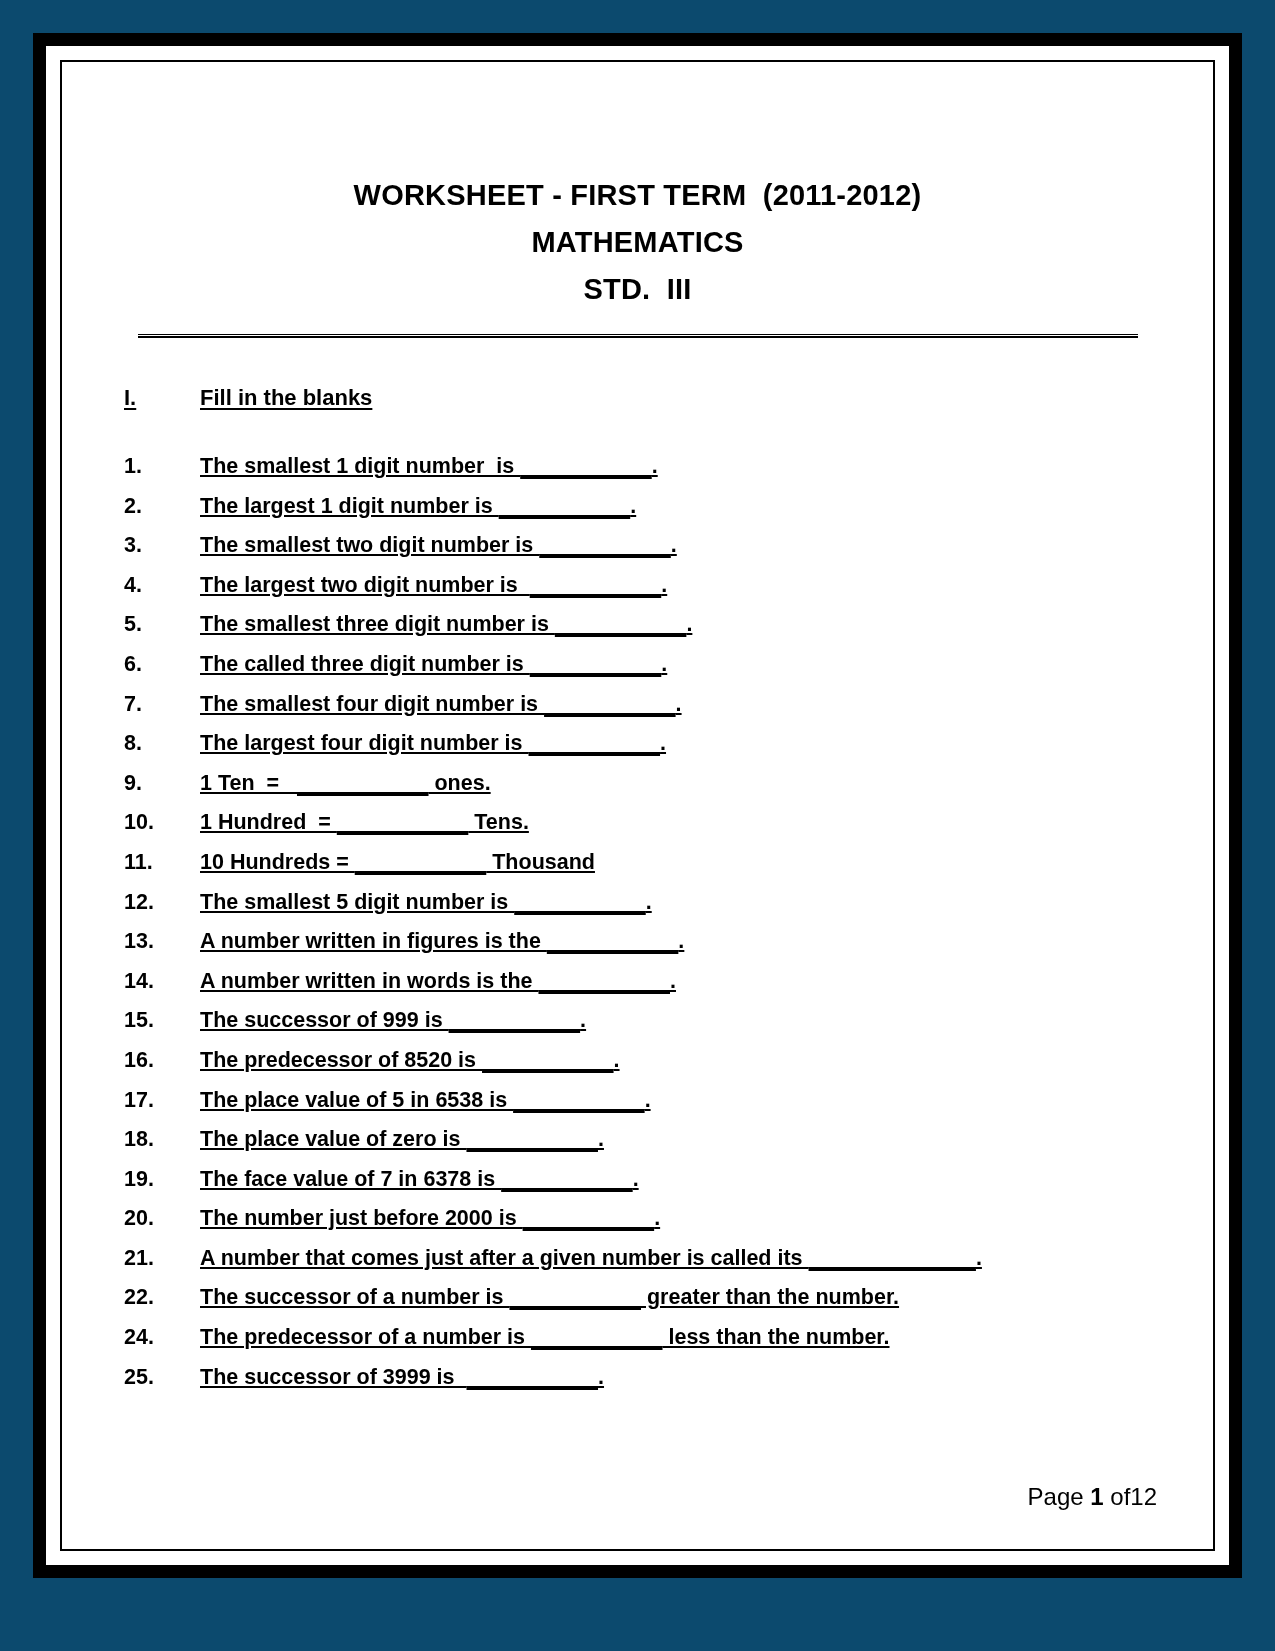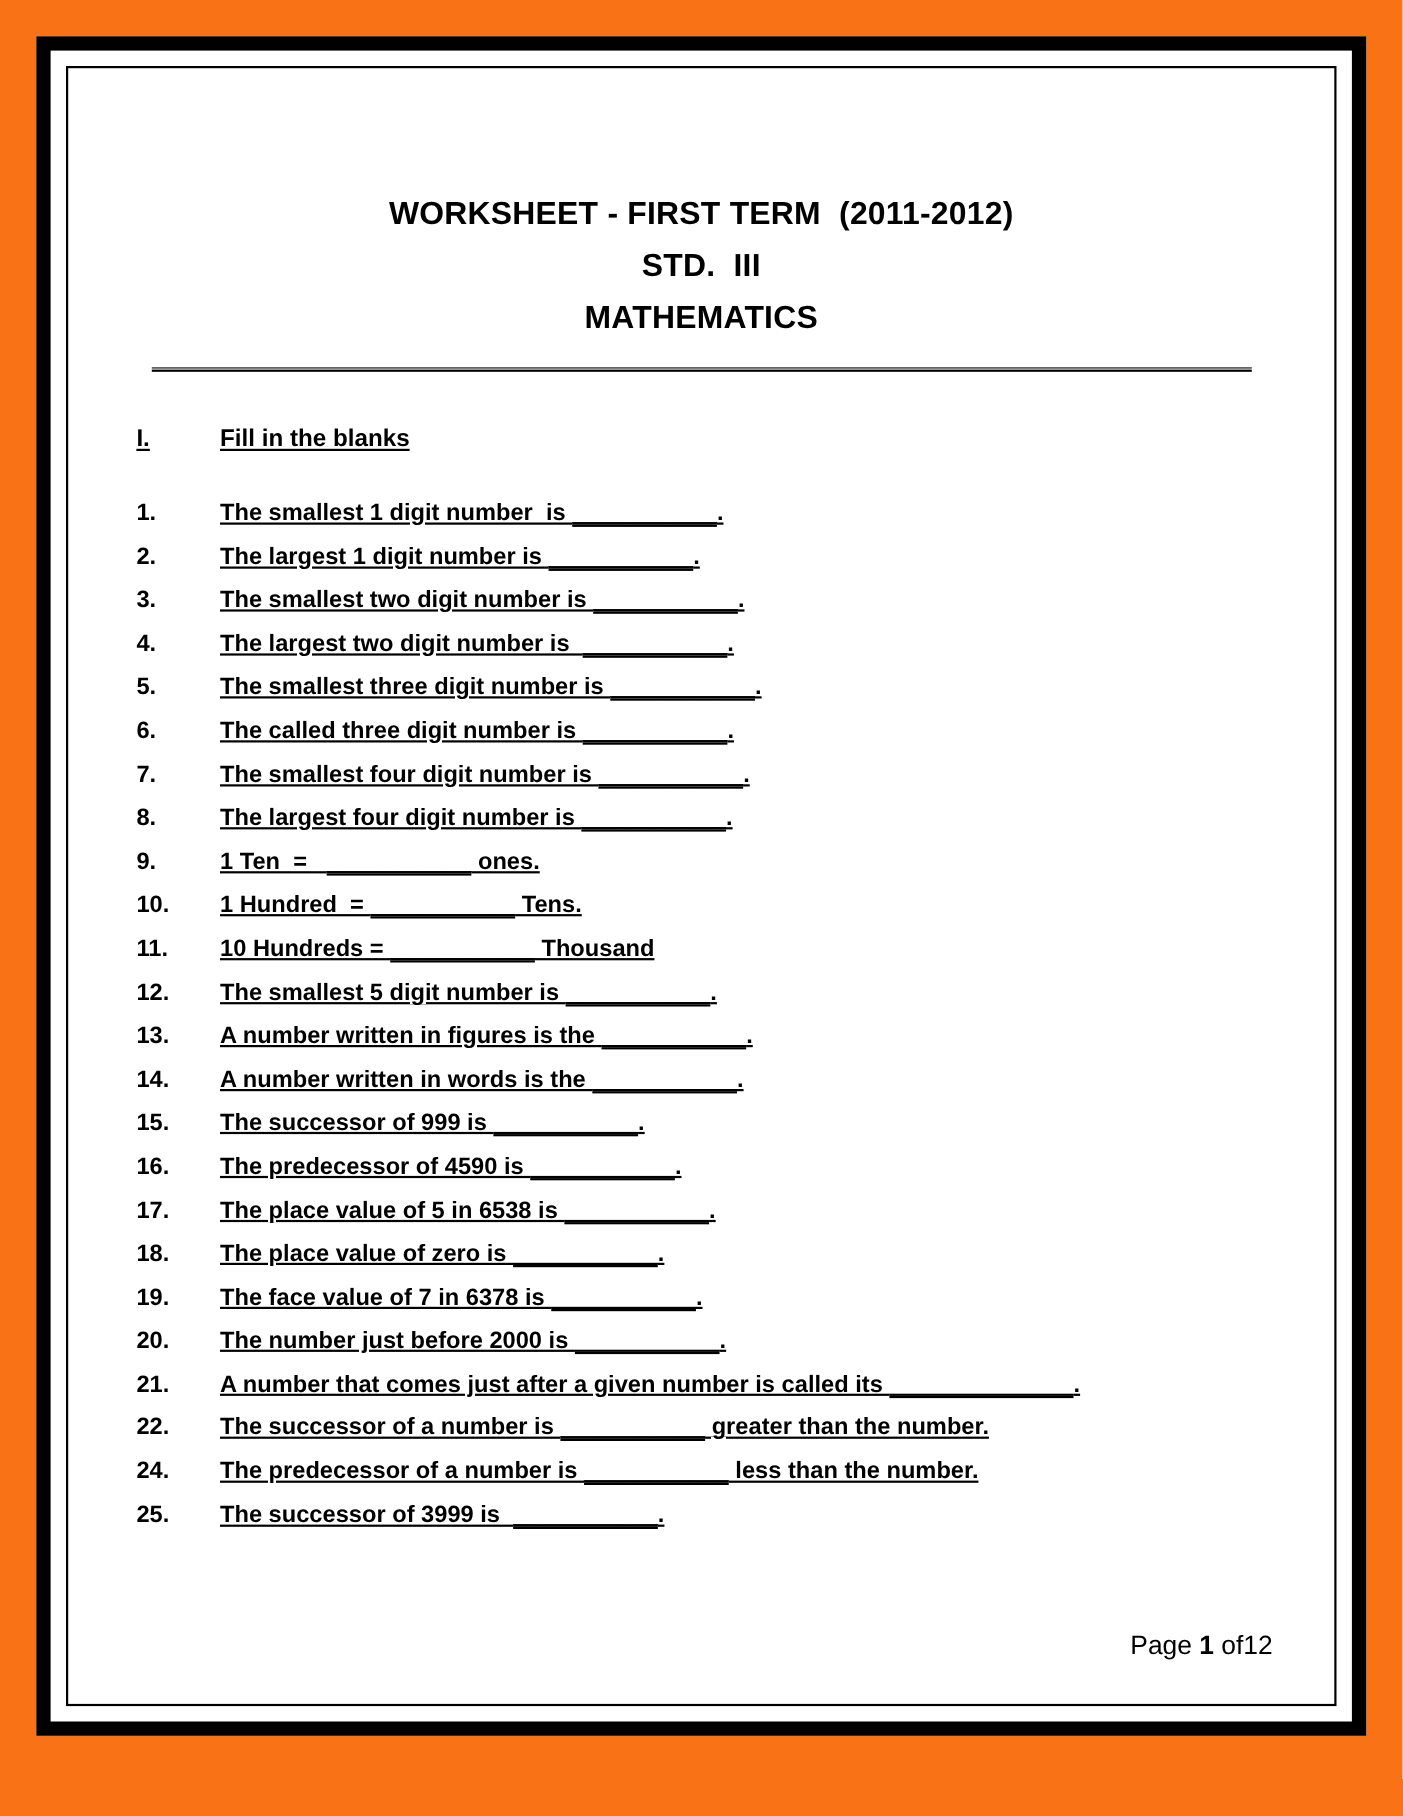--- a/index.html
+++ b/index.html
@@ -14,21 +14,21 @@
     color: #000000;
     overflow: hidden;
   }
 
   
   .page {
     position: absolute;
     left: 0; top: 0;
     width: 1275px;
     height: 1651px;
-    background: #f97316;
+    background: #0c4a6e;
     box-sizing: border-box;
   }
   .frame-outer {
     position: absolute;
     left: 33px;
     top: 33px;
     width: 1209px;
     height: 1545px;
     border: 13px solid #000000;
     box-sizing: border-box;
@@ -135,22 +135,22 @@
 </head>
 <body>
 
 <div class="page">
   <div class="frame-outer">
     <div class="frame-inner">
       <div class="content">
 
         <div class="title-block">
           <div class="title-line">WORKSHEET - FIRST TERM  (2011-2012)</div>
+          <div class="title-line">MATHEMATICS</div>
           <div class="title-line">STD.  III</div>
-          <div class="title-line">MATHEMATICS</div>
         </div>
 
         <div class="divider"></div>
 
         <div class="section-head">
           <span class="section-numeral">I.</span>
           <span class="section-title">Fill in the blanks</span>
         </div>
 
         <div class="qlist">
@@ -209,21 +209,21 @@
           <div class="qrow">
             <span class="qnum">14.</span>
             <span class="qtext"><span>A number written in words is the </span><span class="blank">___________</span><span>.</span></span>
           </div>
           <div class="qrow">
             <span class="qnum">15.</span>
             <span class="qtext"><span>The successor of 999 is </span><span class="blank">___________</span><span>.</span></span>
           </div>
           <div class="qrow">
             <span class="qnum">16.</span>
-            <span class="qtext"><span>The predecessor of 4590 is </span><span class="blank">___________</span><span>.</span></span>
+            <span class="qtext"><span>The predecessor of 8520 is </span><span class="blank">___________</span><span>.</span></span>
           </div>
           <div class="qrow">
             <span class="qnum">17.</span>
             <span class="qtext"><span>The place value of 5 in 6538 is </span><span class="blank">___________</span><span>.</span></span>
           </div>
           <div class="qrow">
             <span class="qnum">18.</span>
             <span class="qtext"><span>The place value of zero is </span><span class="blank">___________</span><span>.</span></span>
           </div>
           <div class="qrow">

